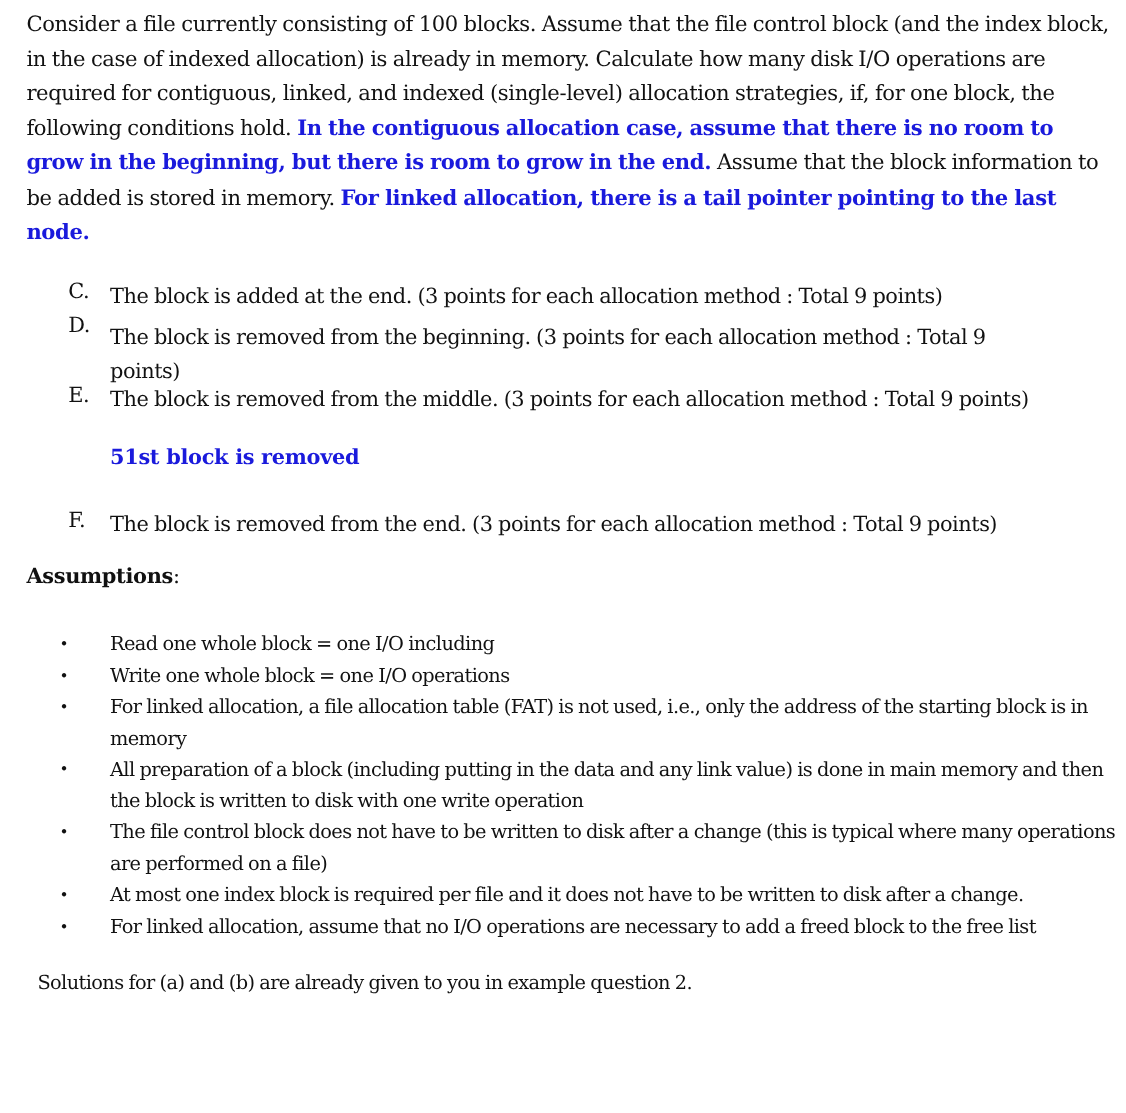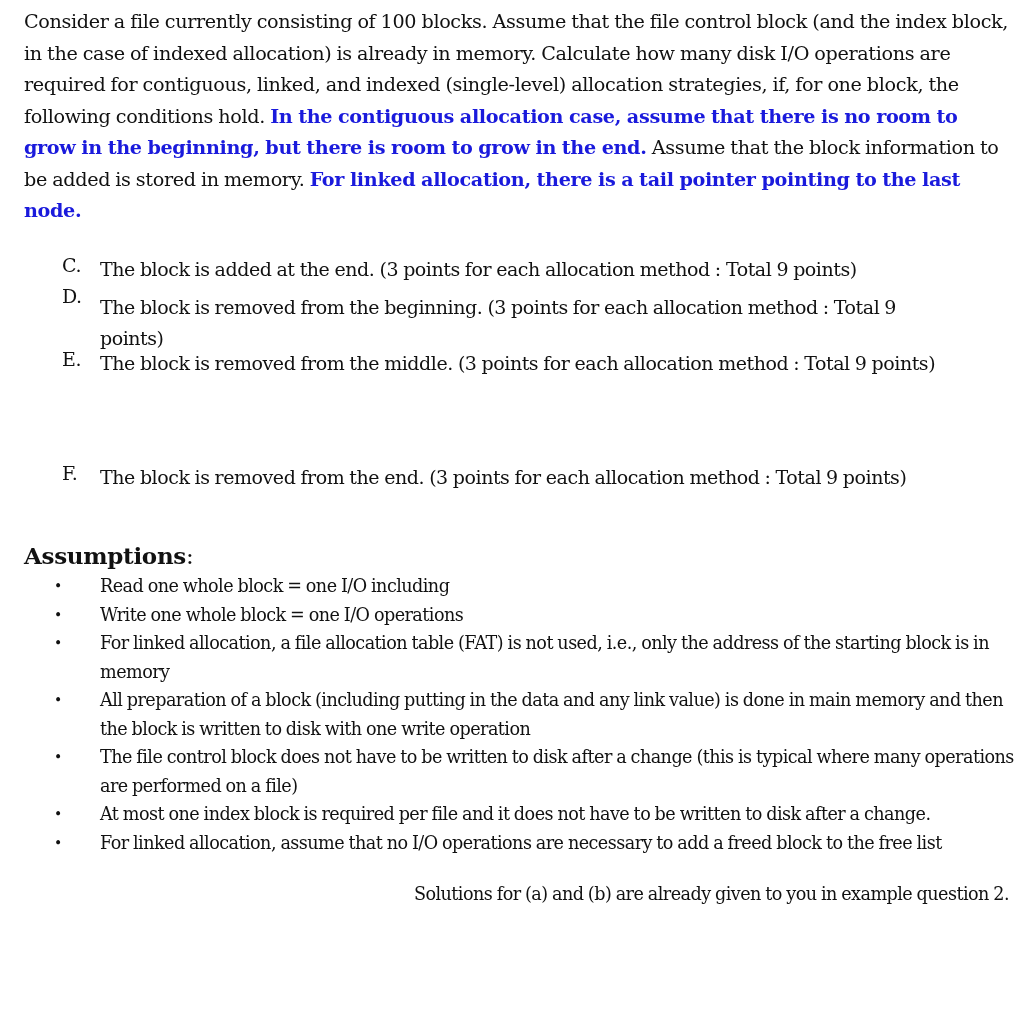--- a/index.html
+++ b/index.html
@@ -60,22 +60,22 @@
     .note-blue {
       position: absolute;
       left: 100px;
       top: 405px;
       font-size: 19px;
       letter-spacing: -0.3px;
     }
     .assumptions-heading {
       position: absolute;
       left: 24px;
-      top: 542px;
-      font-size: 23px;
+      top: 513px;
+      font-size: 19px;
       letter-spacing: -0.3px;
       text-align: right;
     }
     .assumptions-heading b { font-weight: bold; }
     .bullets {
       position: absolute;
       left: 0;
       top: 572px;
       width: 1024px;
       font-size: 17.6px;
@@ -139,20 +139,21 @@
     <div class="qitem" style="top:348px;">
       <span class="qletter">E.</span>
       <span class="qtext">The block is removed from the middle. (3 points for each allocation method : Total 9 points)</span>
     </div>
     <div class="qitem" style="top:462px;">
       <span class="qletter">F.</span>
       <span class="qtext">The block is removed from the end. (3 points for each allocation method : Total 9 points)</span>
     </div>
   </div>
 
+  <div class="note-blue blue">51st block is removed</div>
 
   <div class="assumptions-heading"><b>Assumptions</b><span>:</span></div>
 
   <div class="bullets">
     <div class="bullet-item" style="top:0px;">
       <span class="bullet-dot">•</span>
       <span class="bullet-text">Read one whole block = one I/O including</span>
     </div>
     <div class="bullet-item" style="top:28.5px;">
       <span class="bullet-dot">•</span>
@@ -173,16 +174,16 @@
     <div class="bullet-item" style="top:228px;">
       <span class="bullet-dot">•</span>
       <span class="bullet-text">At most one index block is required per file and it does not have to be written to disk after a change.</span>
     </div>
     <div class="bullet-item" style="top:256.5px;">
       <span class="bullet-dot">•</span>
       <span class="bullet-text">For linked allocation, assume that no I/O operations are necessary to add a freed block to the free list</span>
     </div>
   </div>
 
-  <div class="footer-p" style="top:880px;text-align:right;">Solutions for (a) and (b) are already given to you in example question 2.</div>
+  <div class="footer-p" style="top:880px;">Solutions for (a) and (b) are already given to you in example question 2.</div>
 
 
 </div>
 
 </body></html>

